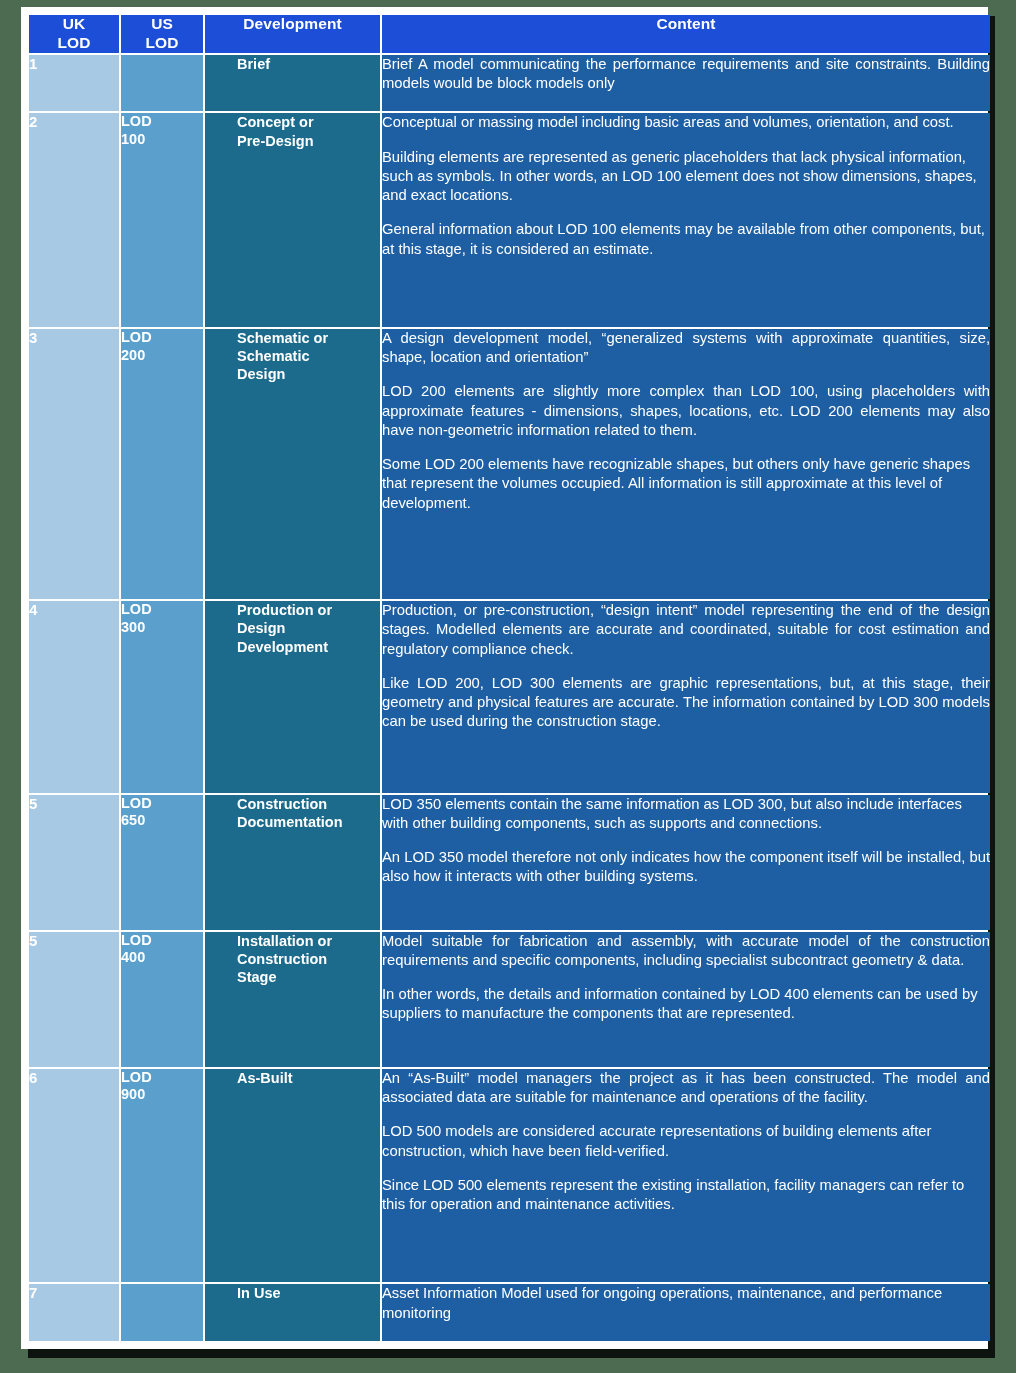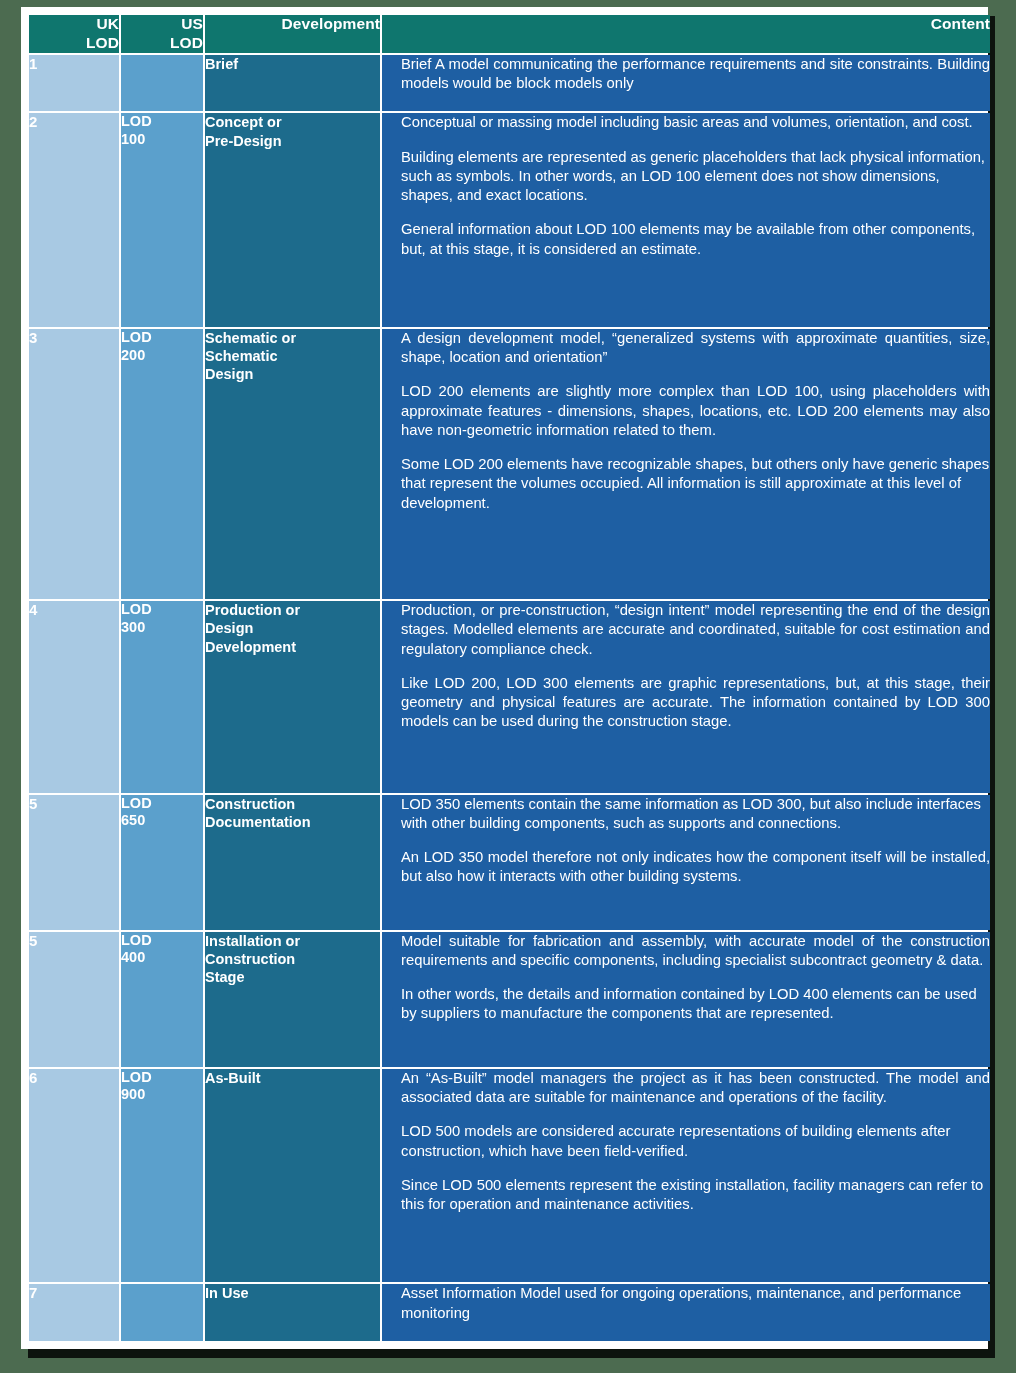--- a/index.html
+++ b/index.html
@@ -42,26 +42,26 @@
   }
 
   
   col.c-uk   { width: 90px; }
   col.c-us   { width: 82px; }
   col.c-desc { width: 175px; }
   col.c-cont { width: 608px; }
 
   
   th.hdr {
-    background: #0f766e;
+    background: #1d4ed8;
     color: #ffffff;
     font-size: 15.5px;
     font-weight: bold;
     line-height: 1.22;
-    text-align: right;
+    text-align: center;
     padding: 19px 10px 10px 14px;
     letter-spacing: .1px;
   }
   th.hdr .line { display: block; }
 
   
   td.uk {
     background: #a8c9e3;
     color: #ffffff;
     font-size: 15px;
@@ -78,31 +78,30 @@
   }
   td.us .line { display: block; }
   td.desc {
     background: #1d6b8c;
     color: #ffffff;
     font-size: 14.5px;
     font-weight: bold;
     line-height: 1.26;
     padding: 11px 8px 10px 11px;
   }
-  td.desc .line { display: block; }
+  td.desc .line { display: block; margin-left: 32px; }
   td.content {
     background: #1e5fa3;
     color: #ffffff;
     font-size: 14.8px;
     line-height: 1.30;
     padding: 10px 12px 11px 14px;
   }
   td.content p {
     margin: 0 0 15px 0;
-    padding-left: 19px;
   }
   td.content p:last-child { margin-bottom: 0; }
   td.content p.justify { text-align: justify; }
 </style>
 </head>
 <body>
 
 <div id="page">
   <table class="lod-table">
     <colgroup>

